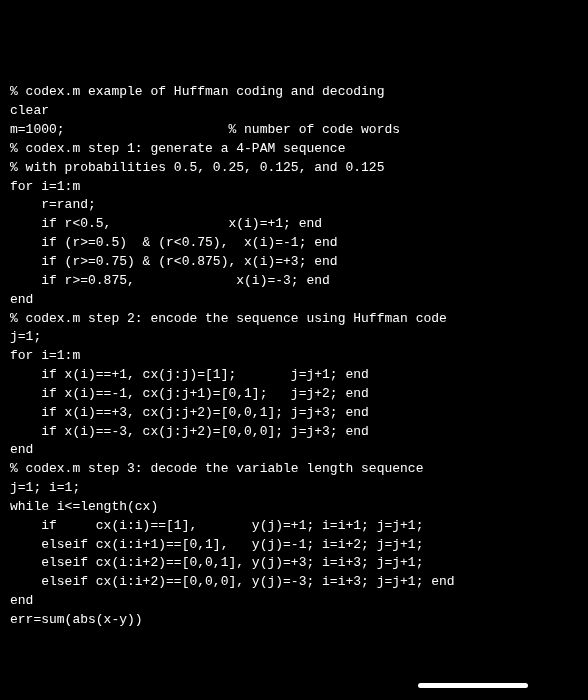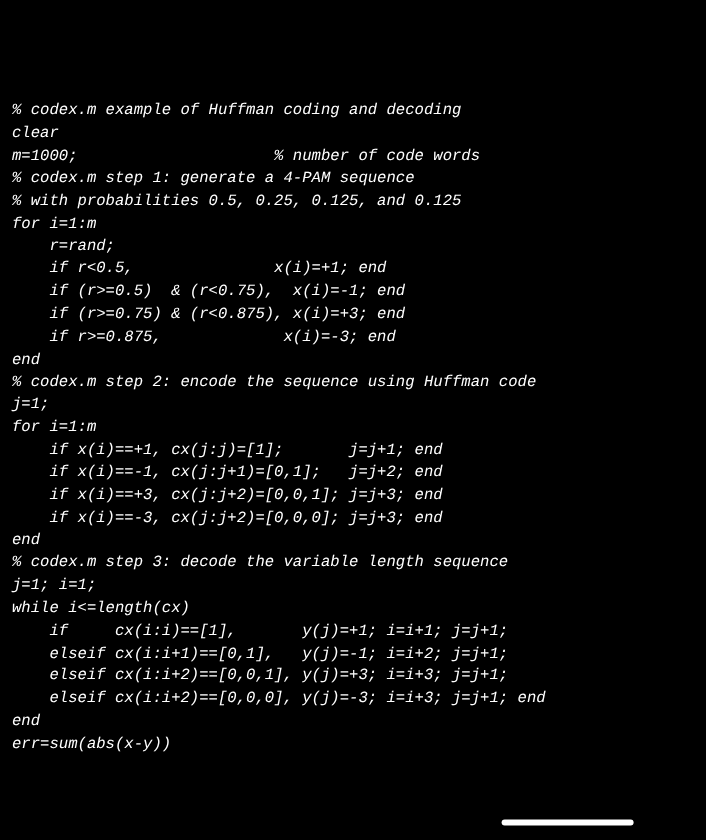--- a/index.html
+++ b/index.html
@@ -15,21 +15,20 @@
       font-size: 13px;
       color: #fff;
       padding: 8px 10px;
       line-height: 1.45;
       white-space: pre;
       overflow: hidden;
       position: relative;
     }
     .code-line {
       display: block;
-      font-style: italic;
     }
     .scroll-indicator {
       position: absolute;
       bottom: 12px;
       right: 60px;
       width: 110px;
       height: 5px;
       background: #fff;
       border-radius: 3px;
     }

